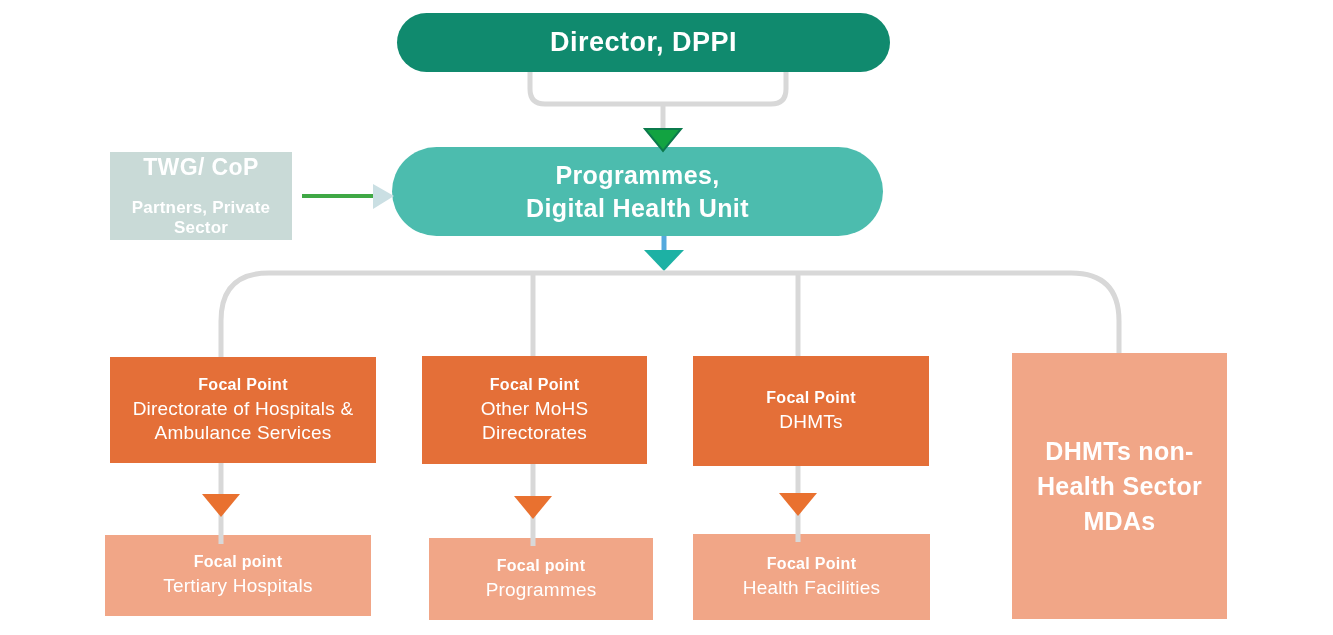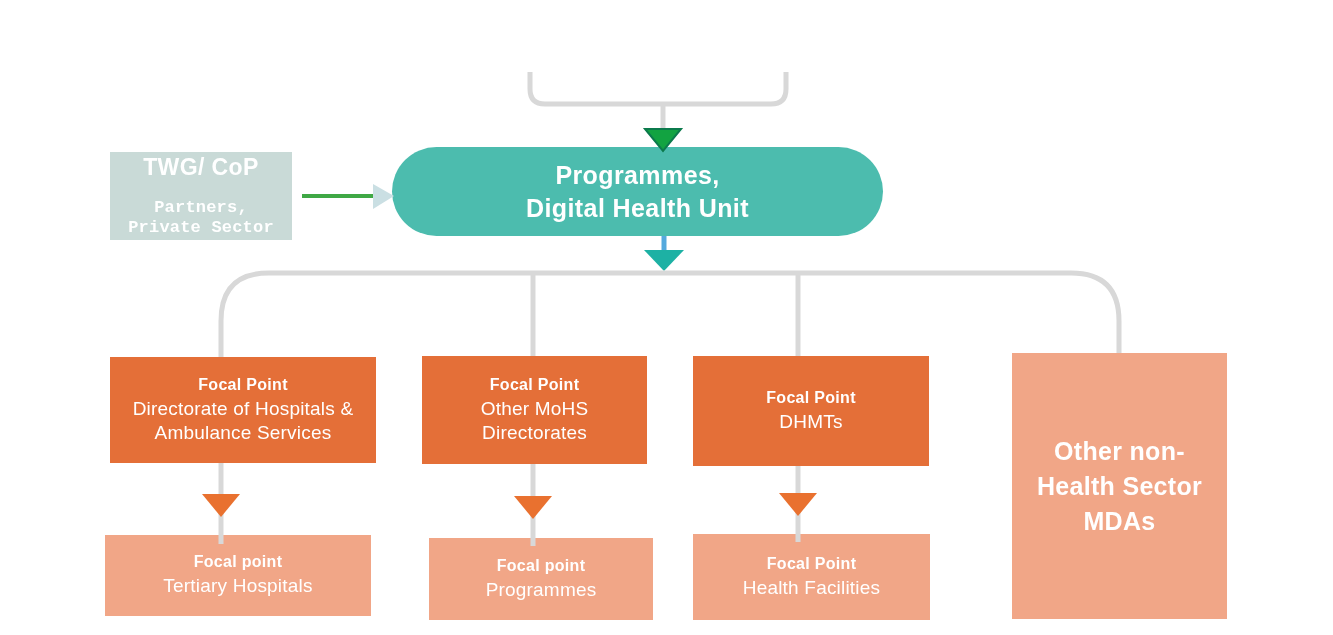--- a/index.html
+++ b/index.html
@@ -20,32 +20,35 @@
   .pill-dark{background:#108a6e;border-radius:30px;}
   .pill-teal{background:#4cbcae;border-radius:45px;}
   .twg{background:#c9dad7;}
   .orange{background:#e46f38;}
   .salmon{background:#f1a687;}
   .t-xl{font-size:27px;font-weight:700;letter-spacing:.5px;}
   .t-lg{font-size:25px;font-weight:700;letter-spacing:.4px;line-height:1.32;}
   .t-md{font-size:23px;font-weight:700;letter-spacing:.4px;}
   .t-box{font-size:16px;font-weight:700;letter-spacing:.3px;line-height:1.25;}
   .sub{font-size:19px;font-weight:400;letter-spacing:.2px;line-height:1.28;margin-top:2px;}
-  .sub-b{font-size:17px;font-weight:700;letter-spacing:.2px;line-height:1.2;margin-top:17px;font-family:Liberation Mono, monospace;}
+  .sub-b{font-size:17px;font-weight:700;letter-spacing:.2px;line-height:1.2;margin-top:17px;}
   .mdas-text{font-size:25px;font-weight:700;letter-spacing:.3px;line-height:1.4;max-width:172px;}
   #connectors{
     position:absolute;left:0;top:0;width:1333px;height:635px;
     pointer-events:none;
   }
 </style>
 </head>
 <body>
 
 <div id="canvas">
 
+  <div class="node pill-dark" style="left:397px;top:13px;width:493px;height:59px">
+    <div class="t-xl">Director, DPPI</div>
+  </div>
 
   <div class="node pill-teal" style="left:392px;top:147px;width:491px;height:89px">
     <div class="t-lg">Programmes,</div>
     <div class="t-lg">Digital Health Unit</div>
   </div>
 
   <div class="node twg" style="left:110px;top:152px;width:182px;height:88px">
     <div class="t-md">TWG/ CoP</div>
     <div class="sub-b" style="max-width:160px">Partners, Private Sector</div>
   </div>
@@ -59,21 +62,21 @@
     <div class="t-box">Focal Point</div>
     <div class="sub" style="max-width:140px">Other MoHS Directorates</div>
   </div>
 
   <div class="node orange" style="left:693px;top:356px;width:236px;height:110px">
     <div class="t-box">Focal Point</div>
     <div class="sub">DHMTs</div>
   </div>
 
   <div class="node salmon" style="left:1012px;top:353px;width:215px;height:266px">
-    <div class="mdas-text">Other non-Health Sector MDAs</div>
+    <div class="mdas-text">DHMTs non-Health Sector MDAs</div>
   </div>
 
   <div class="node salmon" style="left:105px;top:535px;width:266px;height:81px">
     <div class="t-box">Focal point</div>
     <div class="sub">Tertiary Hospitals</div>
   </div>
 
   <div class="node salmon" style="left:429px;top:538px;width:224px;height:82px">
     <div class="t-box">Focal point</div>
     <div class="sub">Programmes</div>

